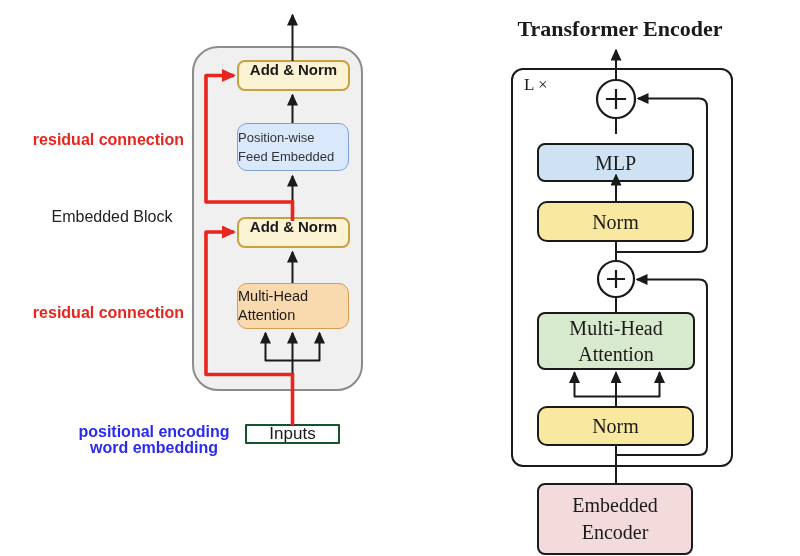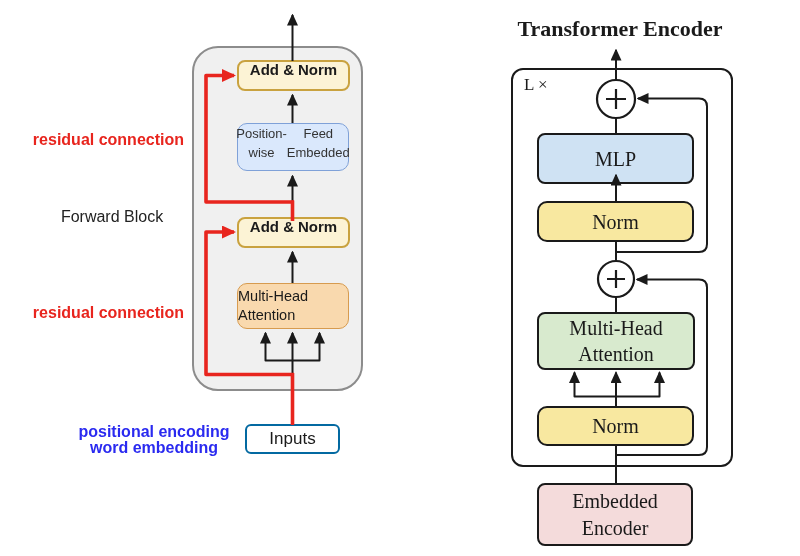--- a/index.html
+++ b/index.html
@@ -18,30 +18,30 @@
     border-radius:8px;line-height:1.05;
   }
   .addnorm{
     left:237px;width:113px;height:31px;background:var(--addnorm-fill);
     border:2px solid var(--addnorm-stroke);font-size:15px;font-weight:600;color:#1a1a1a;
   }
   .addnorm .emph{font-weight:800;margin-left:4px;}
   .ffbox{
     left:237px;top:123px;width:112px;height:48px;background:var(--ff-fill);
     border:1.5px solid var(--ff-stroke);border-radius:10px;
-    font-size:13px;font-weight:500;color:#333;line-height:19px;
+    font-size:13px;font-weight:500;color:#333;flex-direction:column;line-height:19px;
   }
   .mhabox-left{
     left:237px;top:283px;width:112px;height:46px;background:var(--mha-fill);
     border:1.5px solid var(--mha-stroke);border-radius:10px;
     font-size:14.5px;font-weight:500;color:#1a1a1a;flex-direction:column;line-height:19px;
   }
   .inputs-box{
-    left:245px;top:424px;width:95px;height:30px;background:#ffffff;
-    border:2px solid #0369a1;border-radius:6px;font-size:17px;font-weight:500;color:#1a1a1a;
+    left:245px;top:424px;width:95px;height:20px;background:#ffffff;
+    border:2px solid #14532d;border-radius:1px;font-size:17px;font-weight:500;color:#1a1a1a;
     display:flex;align-items:center;justify-content:center;
   }
   .residual-label{
     left:14px;width:170px;text-align:right;font-size:16px;font-weight:700;color:var(--red);
     white-space:nowrap;
   }
   .encoder-label{
     left:26px;top:208px;width:172px;text-align:center;font-size:16px;font-weight:500;color:#222;
     white-space:nowrap;
   }
@@ -58,25 +58,25 @@
   .vit-title{
     left:496px;top:16px;width:248px;text-align:center;font-size:22px;font-weight:bold;
     color:var(--ink);white-space:nowrap;
   }
   .loop-label{left:524px;top:75px;font-size:17px;color:var(--ink);}
   .vbox{
     display:flex;align-items:center;justify-content:center;text-align:center;
     border:2px solid var(--ink);border-radius:8px;font-size:20px;color:var(--ink);
     flex-direction:column;line-height:26px;
   }
-  .mlpbox{left:537px;top:133px;width:157px;height:51px;background:var(--mlp-fill);justify-content:center;}
+  .mlpbox{left:537px;top:143px;width:157px;height:39px;background:var(--mlp-fill);justify-content:center;}
   .normbox-top{left:537px;top:201px;width:157px;height:41px;background:var(--norm-fill);border-radius:10px;}
   .mhabox-right{left:537px;top:312px;width:158px;height:58px;background:var(--vit-mha-fill);}
   .normbox-bottom{left:537px;top:406px;width:157px;height:40px;background:var(--norm-fill);border-radius:10px;}
-  .patchesbox{left:537px;top:483px;width:156px;height:63px;background:var(--patches-fill);line-height:27px;}
+  .patchesbox{left:537px;top:483px;width:156px;height:72px;background:var(--patches-fill);line-height:27px;}
   
   .wires{position:absolute;left:0;top:0;z-index:5;pointer-events:none;}
   .wires .k{stroke:var(--ink);stroke-width:2;fill:none;stroke-linejoin:round;}
   .wires .r{stroke:var(--red);stroke-width:3.6;fill:none;stroke-linejoin:round;stroke-linecap:butt;}
   .wires .node{fill:#ffffff;stroke:var(--ink);stroke-width:2.2;}
   .wires .plus{stroke:var(--ink);stroke-width:2.2;fill:none;}
 </style>
 </head>
 <body>
 
@@ -102,21 +102,21 @@
   <div class="abs lbox mhabox-left">
     <span>Multi-Head</span>
     <span>Attention</span>
   </div>
 
   <div class="abs inputs-box">
     <span>Inputs</span>
   </div>
 
   <div class="abs residual-label" style="top:131px;">residual connection</div>
-  <div class="abs encoder-label">Forward Block</div>
+  <div class="abs encoder-label">Embedded Block</div>
   <div class="abs residual-label" style="top:304px;">residual connection</div>
 
   <div class="abs embed-annotation">
     <div>positional encoding</div>
     <div>word embedding</div>
   </div>
 
   <div class="abs serif vit-title">Transformer Encoder</div>
   <div class="abs vit-outer"></div>
   <div class="abs serif loop-label">L ×</div>

